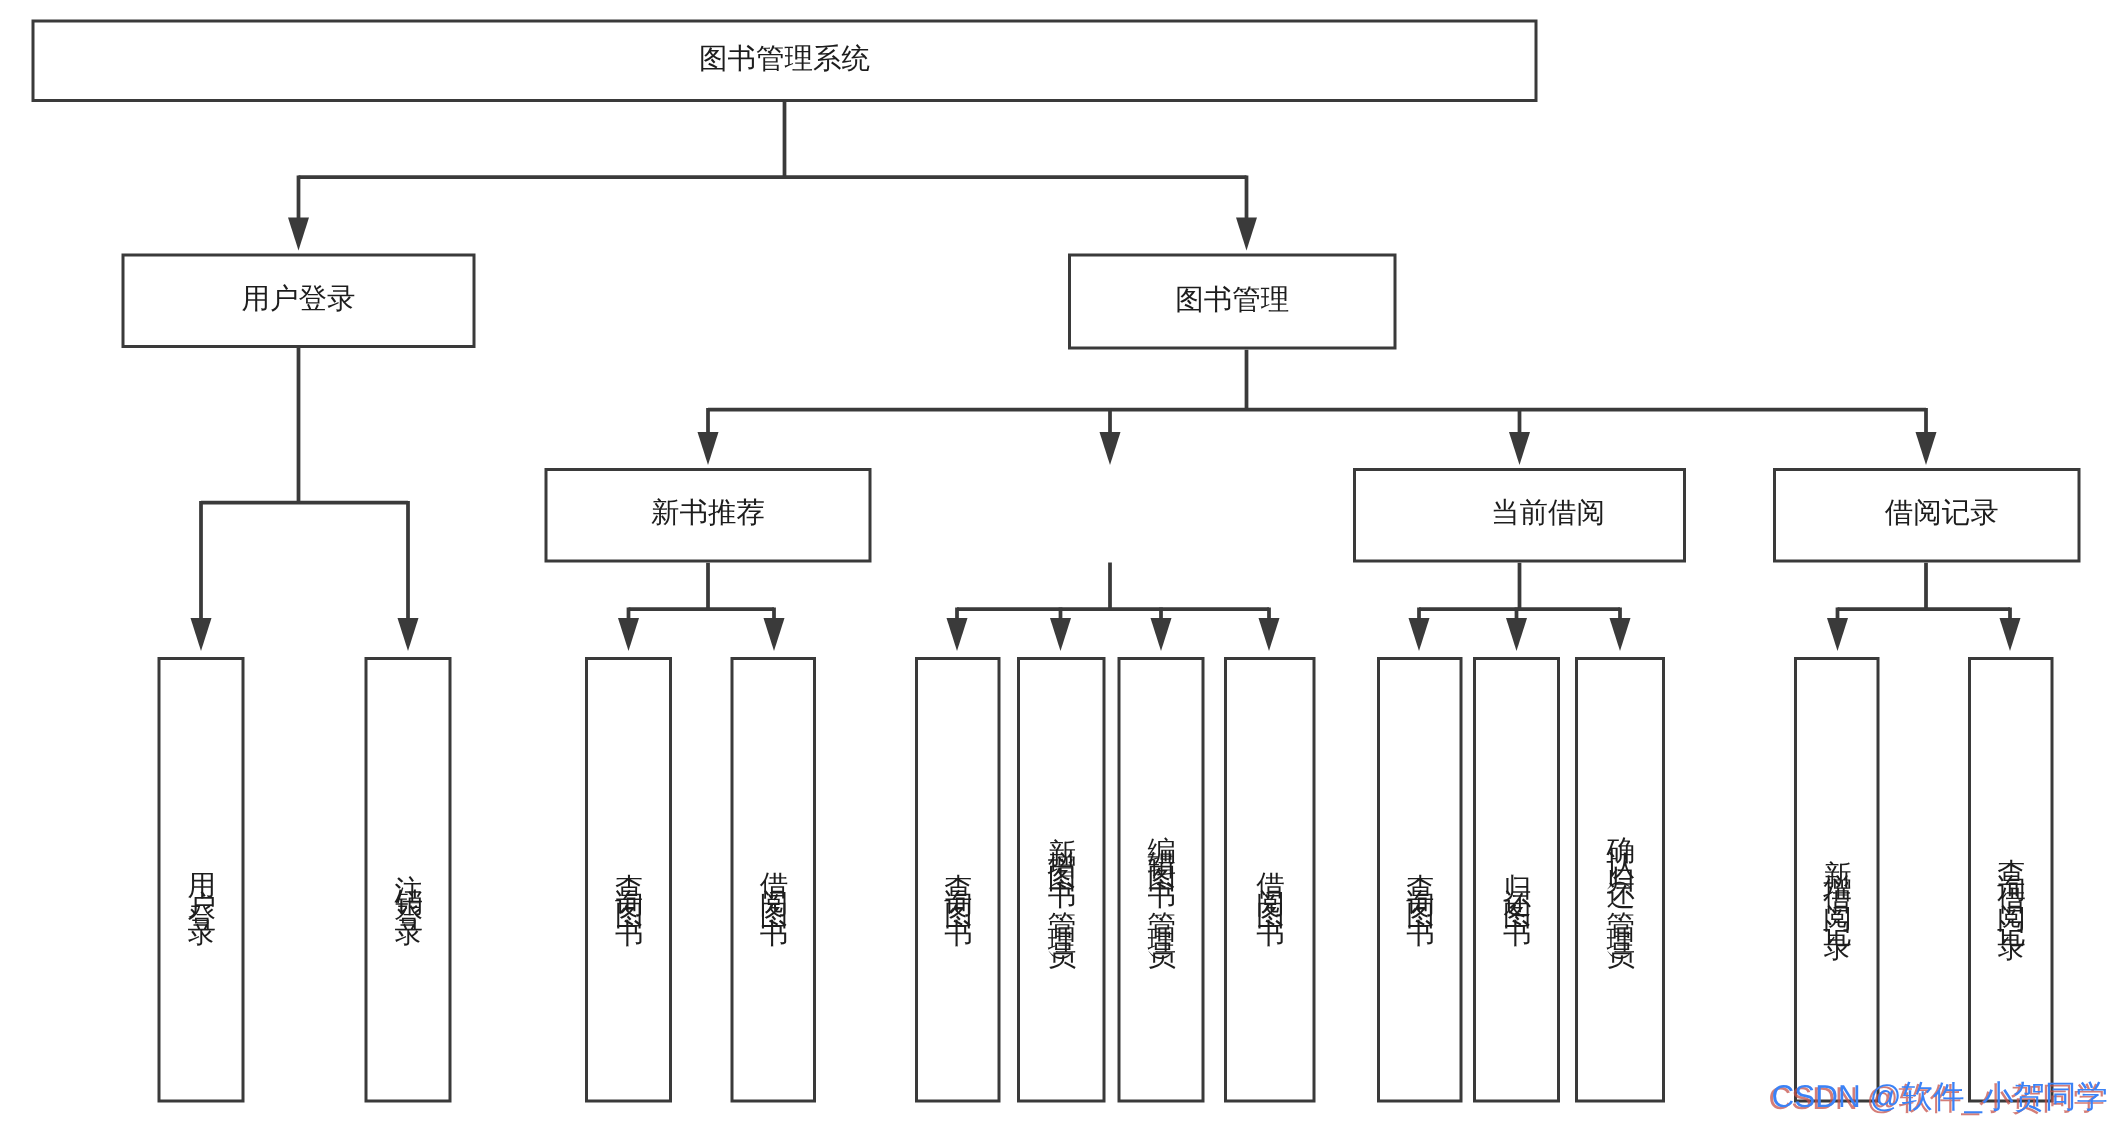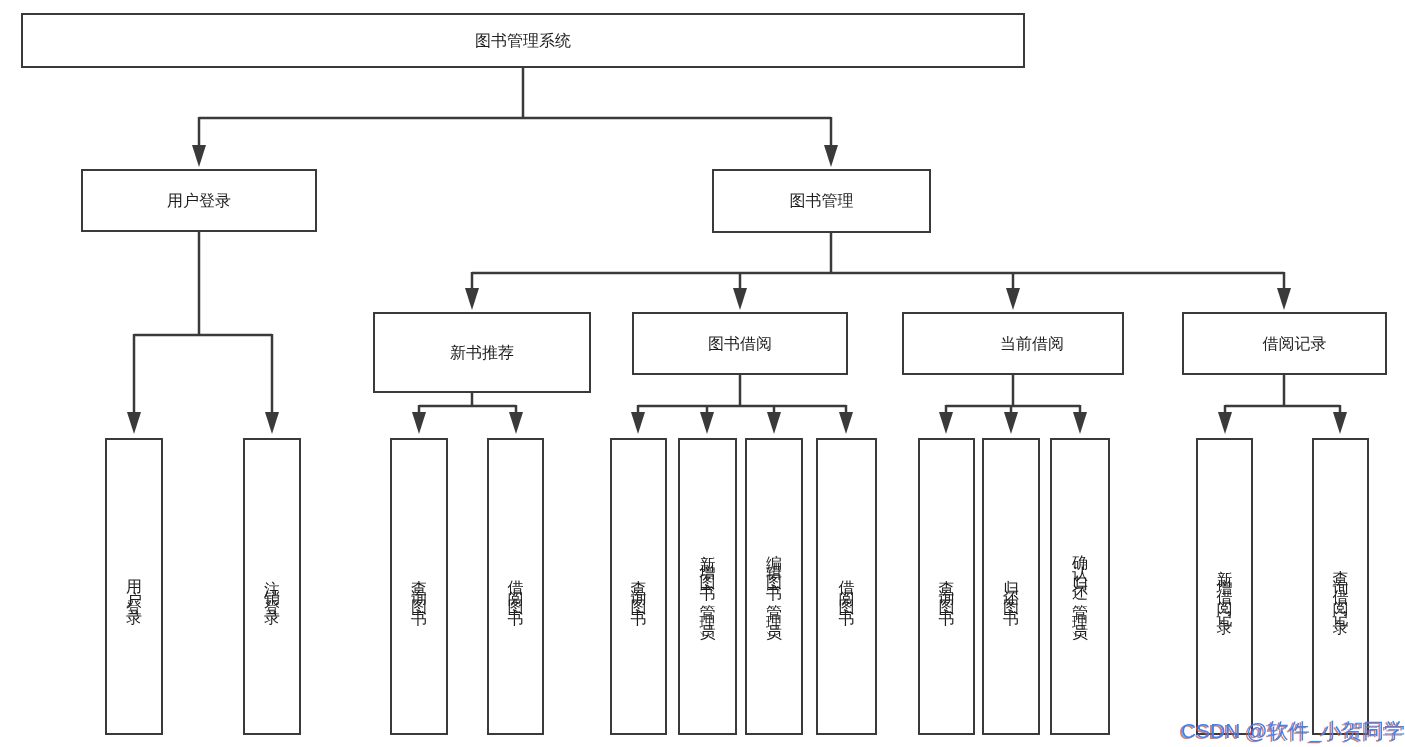--- a/index.html
+++ b/index.html
@@ -25,35 +25,35 @@
     position: absolute;
     box-sizing: border-box;
     background: #ffffff;
     border: 2.5px solid #3a3a3a;
     display: flex;
     align-items: center;
     justify-content: center;
     color: #1d1d1d;
   }
   .node .lbl {
-    font-size: 16px;
+    font-size: 19px;
     line-height: 1.2;
     white-space: nowrap;
   }
   .node.v .lbl {
     writing-mode: vertical-rl;
     letter-spacing: 10px;
     line-height: 1;
     white-space: normal;
   }
   
   .n-root   { left: 21px;   top: 13px;  width: 1004px; height: 55px; }
   .n-login  { left: 81px;   top: 169px; width: 236px;  height: 63px; }
   .n-mgmt   { left: 712px;  top: 169px; width: 219px;  height: 64px; }
-  .n-mod0   { left: 373px;  top: 312px; width: 218px;  height: 81px; }
+  .n-mod0   { left: 363px;  top: 312px; width: 218px;  height: 63px; }
   .n-mod1   { left: 632px;  top: 312px; width: 216px;  height: 63px; }
   .n-mod2   { left: 902px;  top: 312px; width: 222px;  height: 63px; padding-left: 38px; }
   .n-mod3   { left: 1182px; top: 312px; width: 205px;  height: 63px; padding-left: 20px; }
   
   .leaf { top: 438px; height: 297px; }
   .n-l0  { left: 105px;  width: 58px; }
   .n-l1  { left: 243px;  width: 58px; }
   .n-l2  { left: 390px;  width: 58px; }
   .n-l3  { left: 487px;  width: 57px; }
   .n-l4  { left: 610px;  width: 57px; }
@@ -154,23 +154,20 @@
   <div class="node n-login">
     <span class="lbl">用户登录</span>
   </div>
   <div class="node n-mgmt">
     <span class="lbl">图书管理</span>
   </div>
 
   <div class="node n-mod0">
     <span class="lbl">新书推荐</span>
   </div>
-  <div class="node n-mod1">
-    <span class="lbl">图书借阅</span>
-  </div>
   <div class="node n-mod2">
     <span class="lbl">当前借阅</span>
   </div>
   <div class="node n-mod3">
     <span class="lbl">借阅记录</span>
   </div>
 
   <div class="node v leaf n-l0">
     <span class="lbl">用户登录</span>
   </div>

